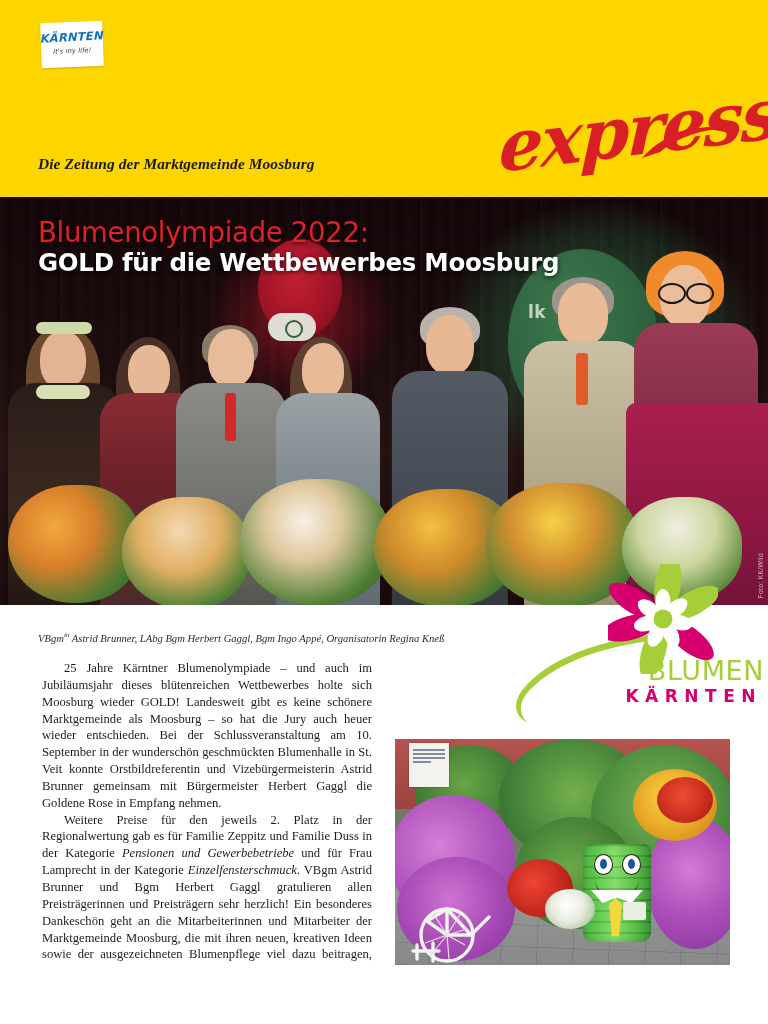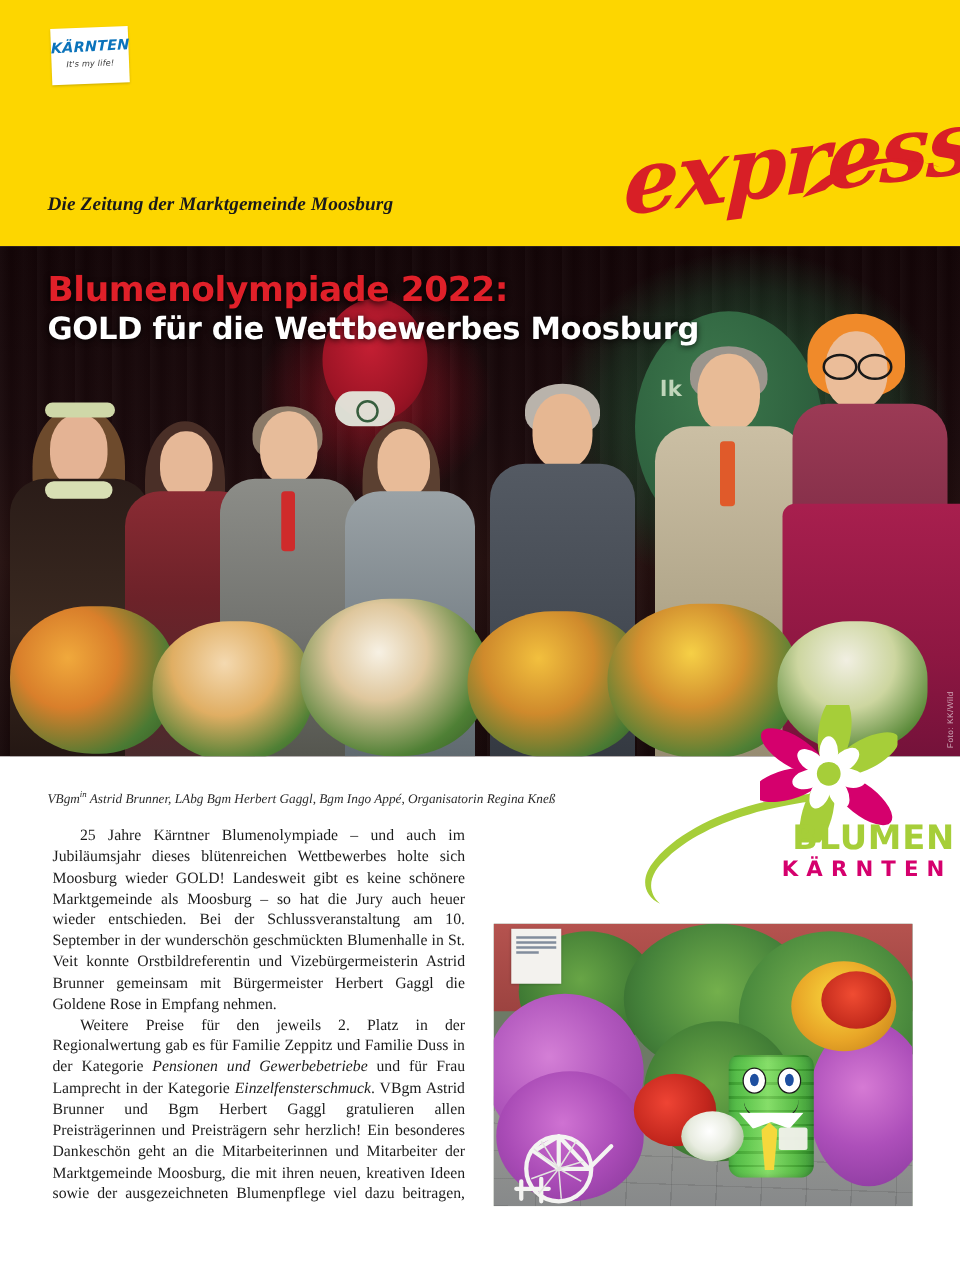--- a/index.html
+++ b/index.html
@@ -197,21 +197,21 @@
   }
 
   .hero-headline {
     position: absolute;
     left: 38px; top: 20px;
     z-index: 9;
   }
   .hl-red {
     color: #e02029;
     font-family: "DejaVu Sans", sans-serif;
-    font-weight: bold;
+    font-weight: normal;
     font-size: 27.5px;
     line-height: 31px;
     letter-spacing: -0.3px;
     text-shadow: 0 1px 5px rgba(0,0,0,0.85);
   }
   .hl-white {
     color: #ffffff;
     font-family: "DejaVu Sans", sans-serif;
     font-weight: bold;
     font-size: 24.5px;
@@ -277,21 +277,21 @@
   }
   .bo-text {
     position: absolute;
     left: 0; top: 96px;
     width: 256px;
     text-align: right;
   }
   .bo-line1, .bo-line2 {
     color: #a6ce39;
     font-family: "DejaVu Sans", sans-serif;
-    font-weight: bold;
+    font-weight: normal;
     font-size: 27px;
     line-height: 29px;
     letter-spacing: 0.6px;
   }
   .bo-line3 {
     color: #d5006d;
     font-family: "DejaVu Sans", sans-serif;
     font-weight: bold;
     font-size: 17px;
     line-height: 22px;

